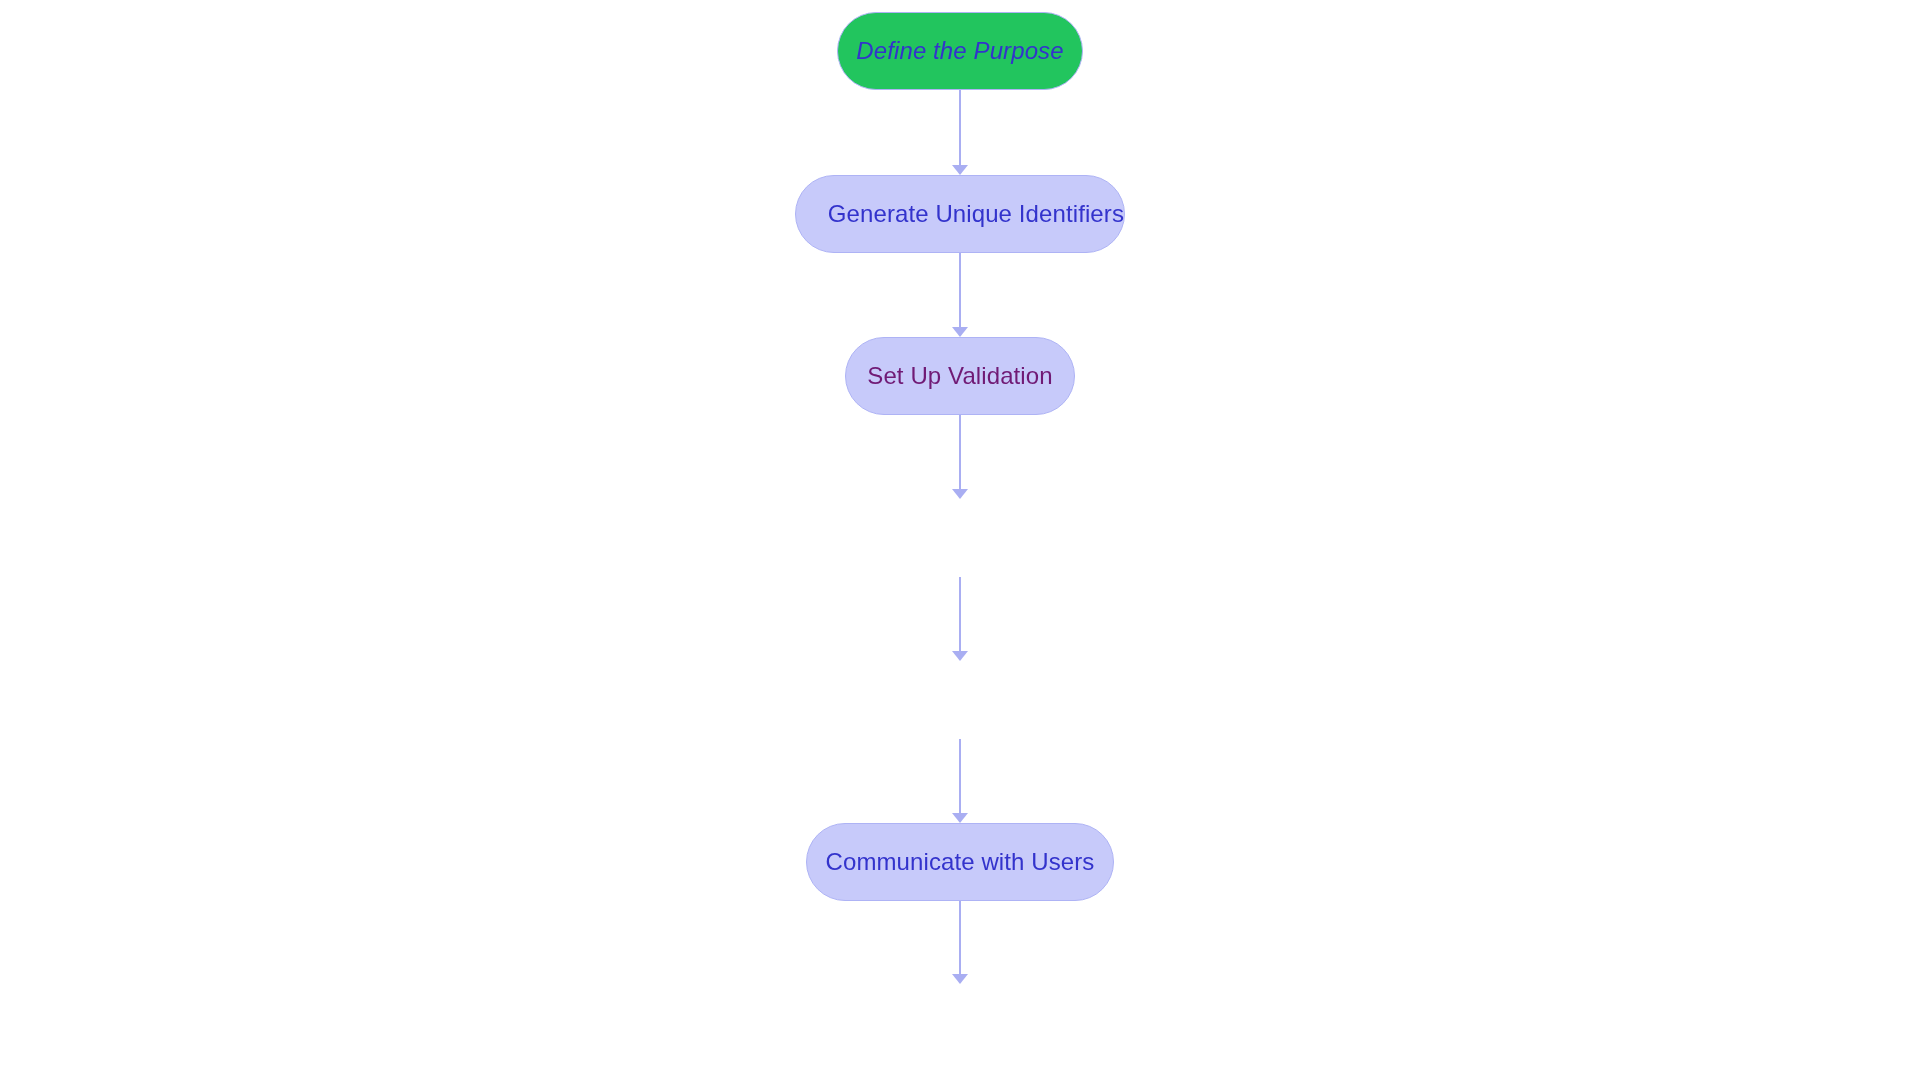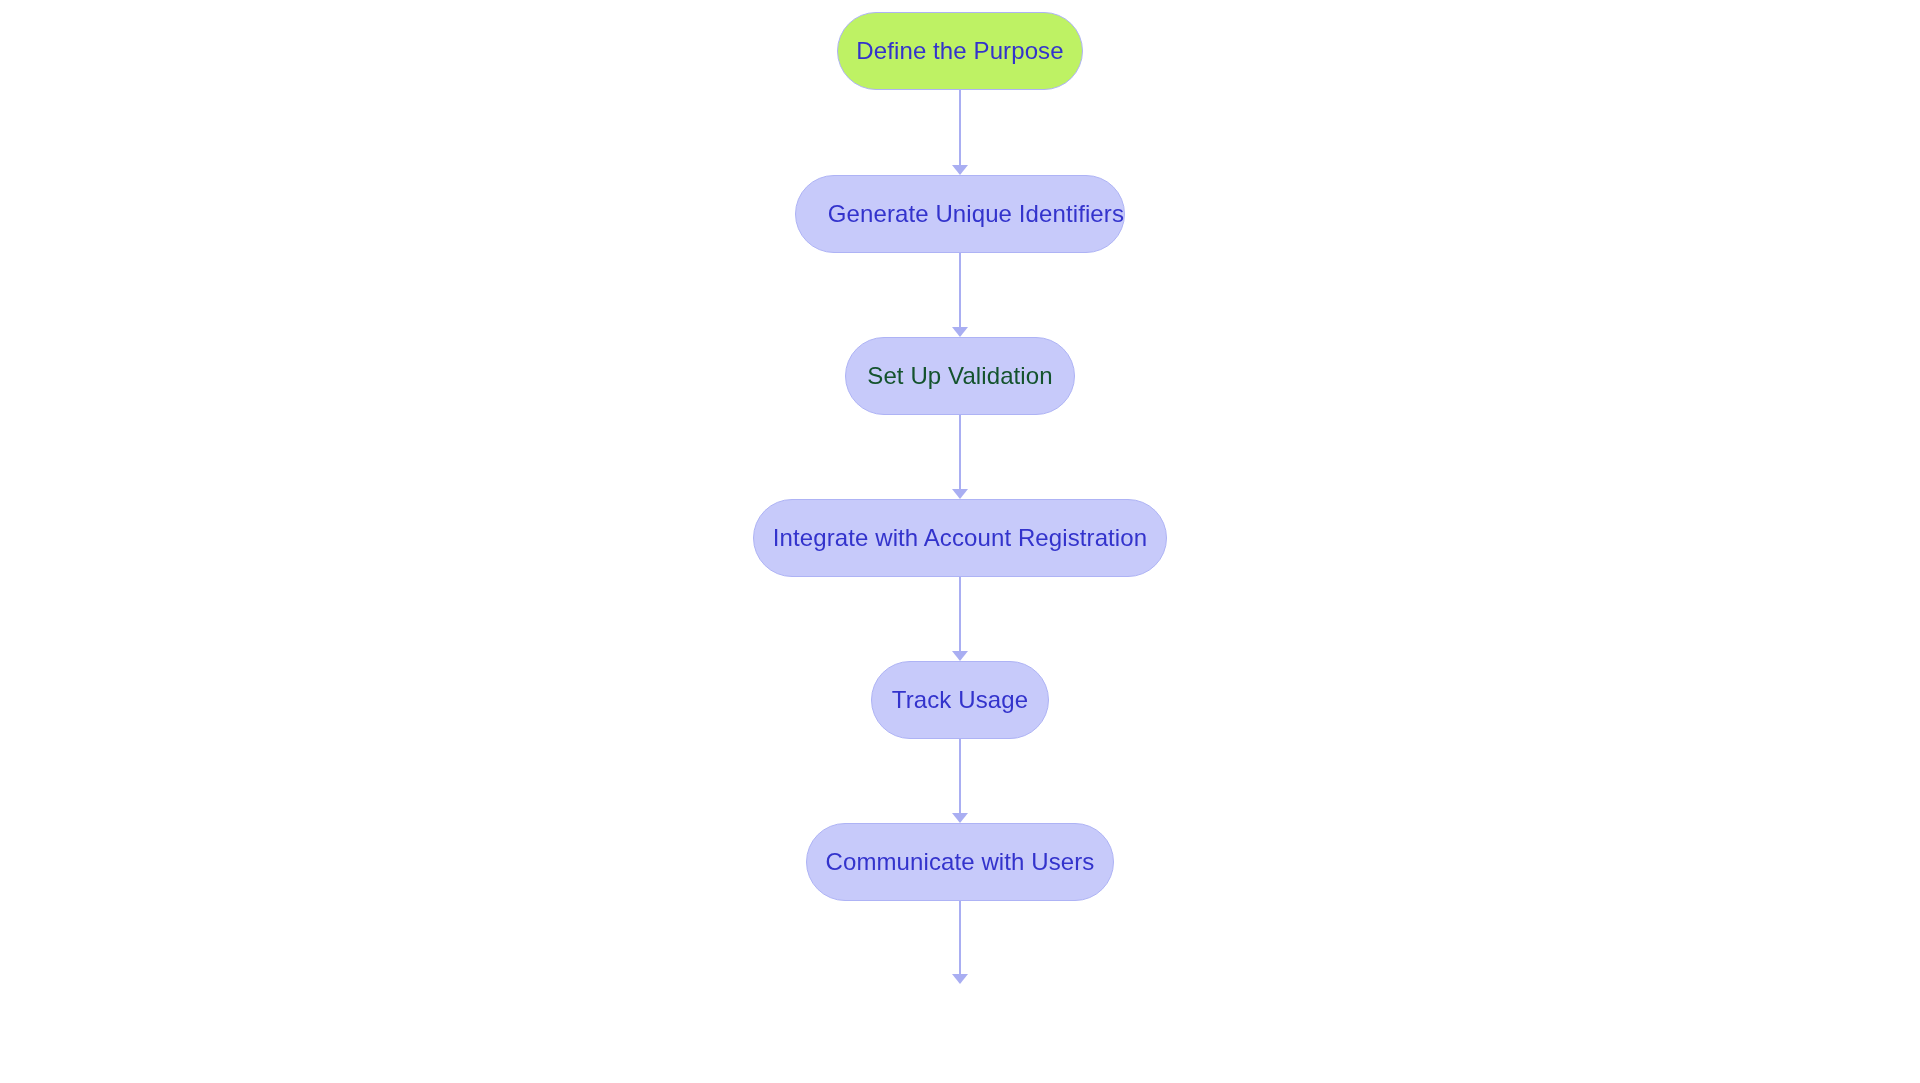--- a/index.html
+++ b/index.html
@@ -84,33 +84,27 @@
         <line x1="960" y1="577" x2="960" y2="652" stroke="#a9aef2" stroke-width="2"></line>
         <polygon points="952,651 968,651 960,661" fill="#a9aef2"></polygon>
         <line x1="960" y1="739" x2="960" y2="814" stroke="#a9aef2" stroke-width="2"></line>
         <polygon points="952,813 968,813 960,823" fill="#a9aef2"></polygon>
         <line x1="960" y1="901" x2="960" y2="975" stroke="#a9aef2" stroke-width="2"></line>
         <polygon points="952,974 968,974 960,984" fill="#a9aef2"></polygon>
       </g>
   </svg>
 
   <div id="node-layer">
-      <div class="node" style="width: 246px; left: 837px; top: 12px; background: #bef264; border-color: rgb(174, 179, 245);">
+      <div class="node" style="width: 246px; left: 837px; top: 12px; background: #22c55e; border-color: rgb(174, 179, 245); font-style: italic;">
         <span class="node-label" style="color: rgb(51, 51, 204);">Define the Purpose</span>
       </div>
       <div class="node" style="width: 330px; left: 795px; top: 175px; background: rgb(199, 202, 250); border-color: rgb(174, 179, 245); justify-content: flex-end;">
         <span class="node-label" style="color: rgb(51, 51, 204);">Generate Unique Identifiers</span>
       </div>
       <div class="node" style="width: 230px; left: 845px; top: 337px; background: rgb(199, 202, 250); border-color: rgb(174, 179, 245);">
-        <span class="node-label" style="color: #14532d;">Set Up Validation</span>
-      </div>
-      <div class="node" style="width: 414px; left: 753px; top: 499px; background: rgb(199, 202, 250); border-color: rgb(174, 179, 245);">
-        <span class="node-label" style="color: rgb(51, 51, 204);">Integrate with Account Registration</span>
-      </div>
-      <div class="node" style="width: 178px; left: 871px; top: 661px; background: rgb(199, 202, 250); border-color: rgb(174, 179, 245);">
-        <span class="node-label" style="color: rgb(51, 51, 204);">Track Usage</span>
+        <span class="node-label" style="color: #701a75;">Set Up Validation</span>
       </div>
       <div class="node" style="width: 308px; left: 806px; top: 823px; background: rgb(199, 202, 250); border-color: rgb(174, 179, 245);">
         <span class="node-label" style="color: rgb(51, 51, 204);">Communicate with Users</span>
       </div>
     </div>
 
 </div>
 
 </body></html>

